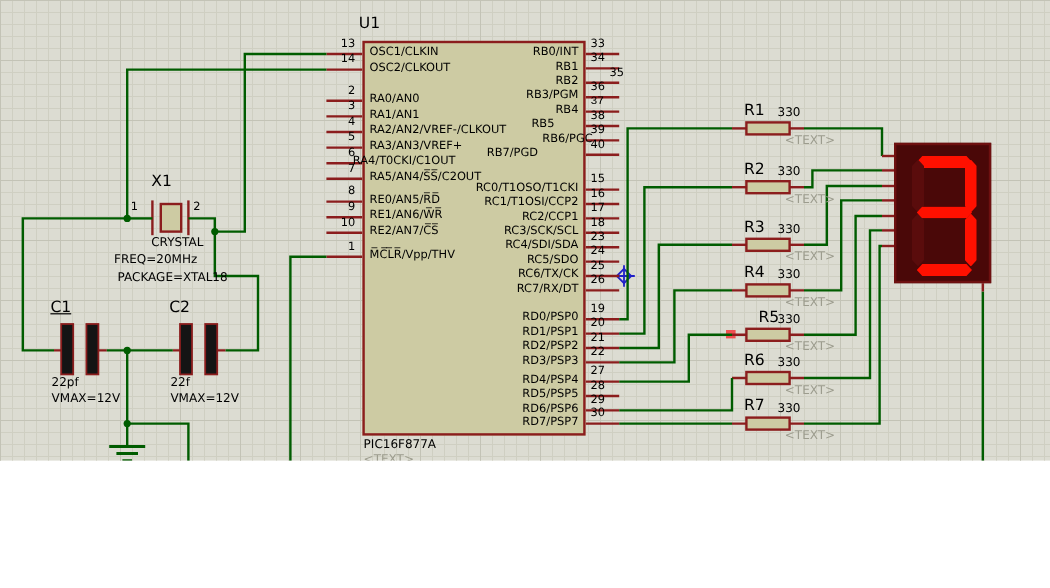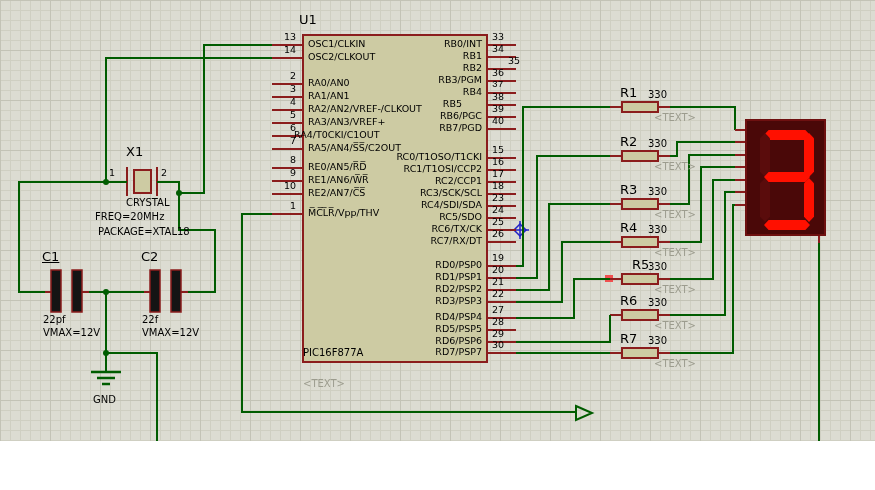--- a/index.html
+++ b/index.html
@@ -1,18 +1,18 @@
 <!DOCTYPE html>
 <html><head>
 <meta charset="utf-8">
 <style>
   html,body{margin:0;padding:0;}
   body{font-family:"DejaVu Sans",sans-serif;}
   #canvas{
-    position:relative;width:875px;height:441px;overflow:hidden;
+    position:relative;width:875px;height:384px;overflow:hidden;
     background-color:#dcdcd2;
     background-image:
       linear-gradient(#c3c3b6 1px, transparent 1px),
       linear-gradient(90deg,#c3c3b6 1px, transparent 1px),
       linear-gradient(#cfcfc2 1px, transparent 1px),
       linear-gradient(90deg,#cfcfc2 1px, transparent 1px);
     background-size:50px 50px,50px 50px,10px 10px,10px 10px;
   }
   #wires{position:absolute;left:0;top:0;}
   .lbl{position:absolute;color:#000;white-space:nowrap;line-height:1.05;}
@@ -162,21 +162,21 @@
       <line x1="735" y1="155" x2="745" y2="155" stroke="#8b1d1d" stroke-width="2"></line>
       <line x1="735" y1="167" x2="745" y2="167" stroke="#8b1d1d" stroke-width="2"></line>
       <line x1="735" y1="180" x2="745" y2="180" stroke="#8b1d1d" stroke-width="2"></line>
       <line x1="735" y1="192" x2="745" y2="192" stroke="#8b1d1d" stroke-width="2"></line>
       <line x1="735" y1="205" x2="745" y2="205" stroke="#8b1d1d" stroke-width="2"></line>
       <line x1="819" y1="236" x2="819" y2="243" stroke="#8b1d1d" stroke-width="2"></line>
     </svg>
 
   <div class="chip"></div>
   <div class="lbl ref" style="left:299px;top:13px;">U1</div>
-  <div class="lbl small" style="left:303px;top:348px;">PIC16F877A</div>
+  <div class="lbl small" style="left:303px;top:366px;">PIC16F877A</div>
   <div class="lbl small muted" style="left:303px;top:379px;">&lt;TEXT&gt;</div>
 
   <div class="lbl ref" style="left:126px;top:145px;">X1</div>
   <div class="lbl pinnum" style="left:109px;top:168px;">1</div>
   <div class="lbl pinnum" style="left:161px;top:168px;">2</div>
   <div class="lbl small" style="left:126px;top:198px;">CRYSTAL</div>
   <div class="lbl small" style="left:95px;top:212px;">FREQ=20MHz</div>
   <div class="lbl small" style="left:98px;top:227px;">PACKAGE=XTAL18</div>
 
   <div class="lbl ref" style="left:42px;top:250px;text-decoration:underline;">C1</div>
@@ -228,23 +228,23 @@
     <div class="lbl pinlbl" style="left:340px;width:142px;text-align:right;top:51px;">RB1</div>
     <div class="lbl pinnum" style="left:508px;width:30px;top:56px;">35</div>
     <div class="lbl pinlbl" style="left:340px;width:142px;text-align:right;top:63px;">RB2</div>
     <div class="lbl pinnum" style="left:492px;width:30px;top:68px;">36</div>
     <div class="lbl pinlbl" style="left:340px;width:142px;text-align:right;top:75px;">RB3/PGM</div>
     <div class="lbl pinnum" style="left:492px;width:30px;top:80px;font-family:Liberation Mono, monospace;">37</div>
     <div class="lbl pinlbl" style="left:340px;width:142px;text-align:right;top:87px;">RB4</div>
     <div class="lbl pinnum" style="left:492px;width:30px;top:92px;">38</div>
     <div class="lbl pinlbl" style="left:320px;width:142px;text-align:right;top:99px;">RB5</div>
     <div class="lbl pinnum" style="left:492px;width:30px;top:104px;">39</div>
-    <div class="lbl pinlbl" style="left:340px;width:142px;text-align:right;top:111px;">RB6/PGC</div>
+    <div class="lbl pinlbl" style="left:352px;width:142px;text-align:right;top:111px;">RB6/PGC</div>
     <div class="lbl pinnum" style="left:492px;width:30px;top:116px;">40</div>
-    <div class="lbl pinlbl" style="left:340px;width:142px;text-align:right;top:123px;">RB7/PGD</div>
+    <div class="lbl pinlbl" style="left:356px;width:142px;text-align:center;top:123px;">RB7/PGD</div>
     <div class="lbl pinnum" style="left:492px;width:30px;top:145px;">15</div>
     <div class="lbl pinlbl" style="left:340px;width:142px;text-align:right;top:152px;">RC0/T1OSO/T1CKI</div>
     <div class="lbl pinnum" style="left:492px;width:30px;top:157px;">16</div>
     <div class="lbl pinlbl" style="left:340px;width:142px;text-align:right;top:164px;">RC1/T1OSI/CCP2</div>
     <div class="lbl pinnum" style="left:492px;width:30px;top:169px;">17</div>
     <div class="lbl pinlbl" style="left:340px;width:142px;text-align:right;top:176px;">RC2/CCP1</div>
     <div class="lbl pinnum" style="left:492px;width:30px;top:181px;">18</div>
     <div class="lbl pinlbl" style="left:340px;width:142px;text-align:right;top:188px;">RC3/SCK/SCL</div>
     <div class="lbl pinnum" style="left:492px;width:30px;top:193px;">23</div>
     <div class="lbl pinlbl" style="left:340px;width:142px;text-align:right;top:200px;">RC4/SDI/SDA</div>

